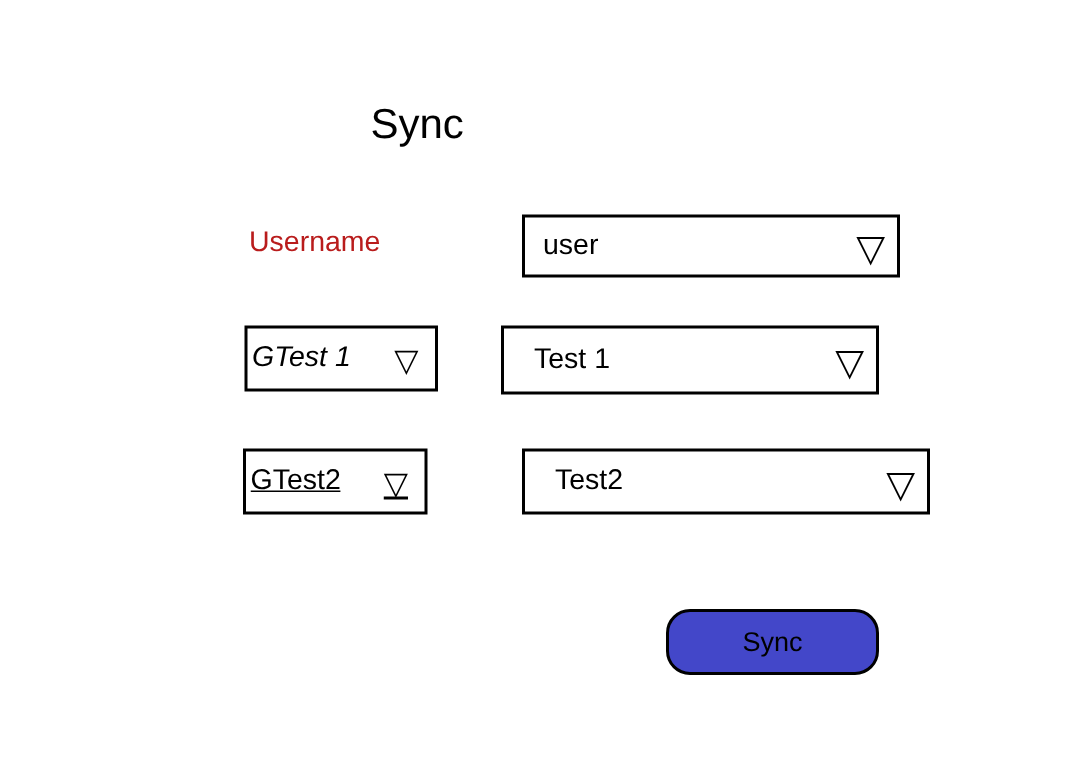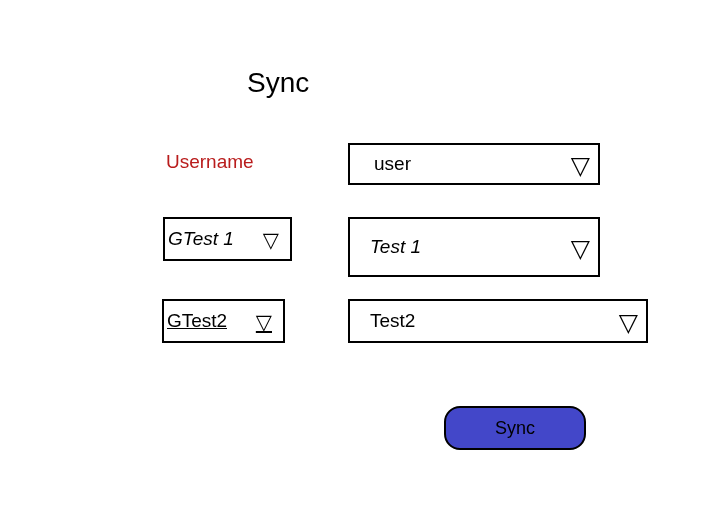--- a/index.html
+++ b/index.html
@@ -47,34 +47,33 @@
     align-items: center;
     justify-content: space-between;
     font-size: 19px;
     cursor: default;
   }
   .dd-username {
     left: 348px;
     top: 143px;
     width: 252px;
     height: 42px;
-    padding: 0 8px 0 24px;
+    padding: 0 8px 0 12px;
   }
   .dd-right-1 {
-    left: 348px;
+    left: 334px;
     top: 217px;
     width: 252px;
-    height: 60px;
+    height: 46px;
     padding: 0 8px 0 20px;
-    font-style: italic;
   }
   .dd-right-2 {
     left: 348px;
     top: 299px;
-    width: 300px;
+    width: 272px;
     height: 44px;
     padding: 0 8px 0 20px;
   }
   .dd-left-1 {
     left: 163px;
     top: 217px;
     width: 129px;
     height: 44px;
     padding: 0 11px 0 3px;
     font-style: italic;

